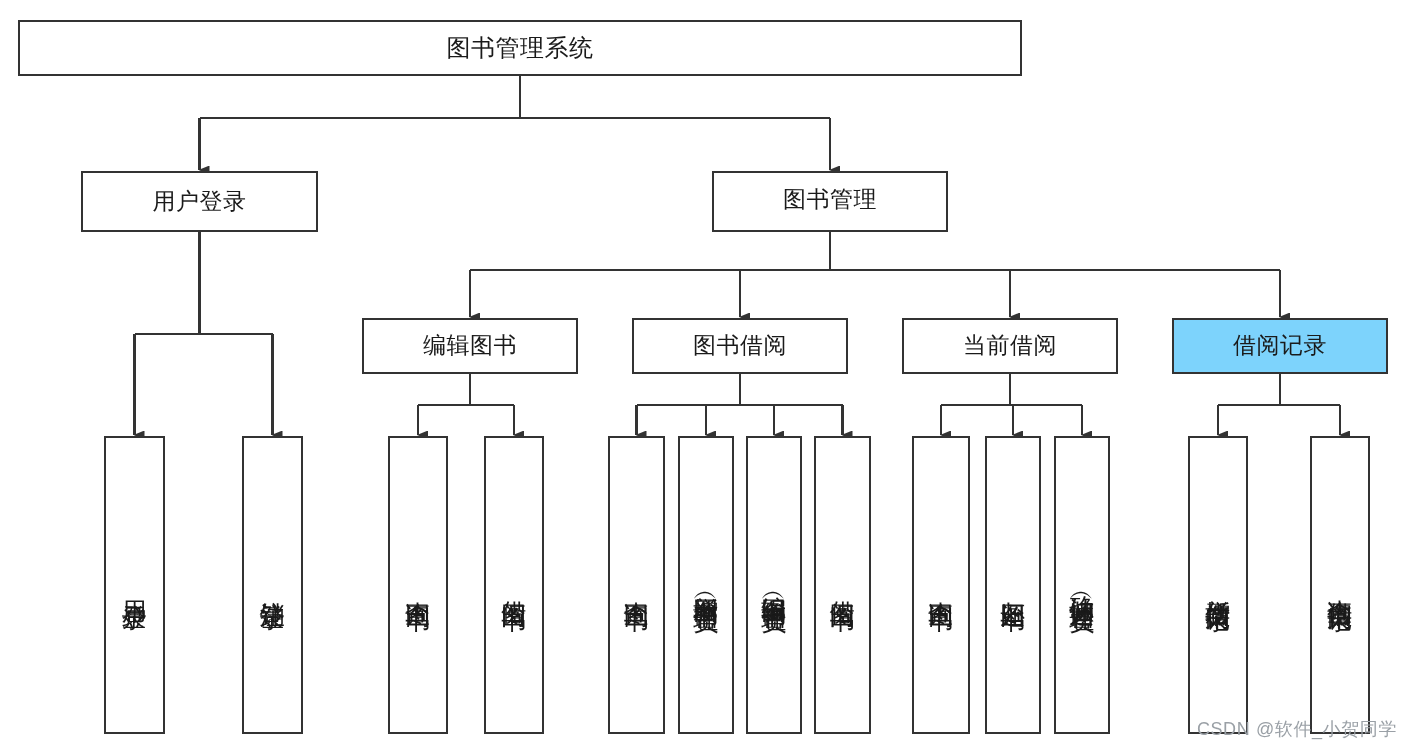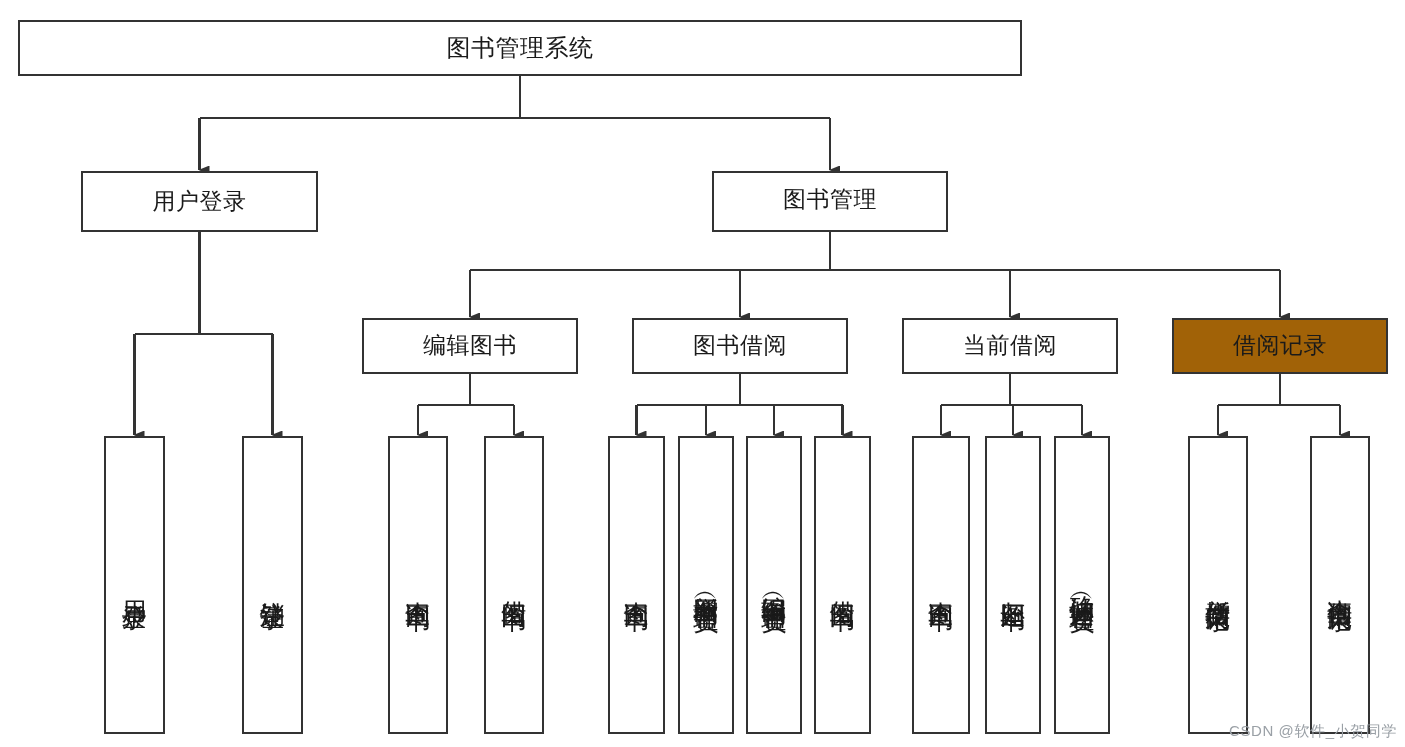--- a/index.html
+++ b/index.html
@@ -62,21 +62,21 @@
     text-orientation: upright;
     font-size: 25px;
     letter-spacing: 2px;
     line-height: 1.05;
     white-space: nowrap;
   }
   #watermark {
     position: absolute;
     right: 8px;
     bottom: 6px;
-    font-size: 15px;
+    font-size: 18px;
     color: #9aa0a6;
     letter-spacing: 0.6px;
     white-space: nowrap;
     user-select: none;
   }
 </style>
 </head>
 <body>
 
 <div id="diagram-root">
@@ -136,21 +136,21 @@
       </div>
       <div class="node horiz" style="left: 362px; top: 318px; width: 216px; height: 56px; border-color: rgb(51, 51, 51); background: rgb(255, 255, 255);">
         <span class="node-label">编辑图书</span>
       </div>
       <div class="node horiz" style="left: 632px; top: 318px; width: 216px; height: 56px; border-color: rgb(51, 51, 51); background: rgb(255, 255, 255);">
         <span class="node-label">图书借阅</span>
       </div>
       <div class="node horiz" style="left: 902px; top: 318px; width: 216px; height: 56px; border-color: rgb(51, 51, 51); background: rgb(255, 255, 255);">
         <span class="node-label">当前借阅</span>
       </div>
-      <div class="node horiz" style="left: 1172px; top: 318px; width: 216px; height: 56px; border-color: rgb(51, 51, 51); background: #a16207;">
+      <div class="node horiz" style="left: 1172px; top: 318px; width: 216px; height: 56px; border-color: rgb(51, 51, 51); background: #7dd3fc;">
         <span class="node-label">借阅记录</span>
       </div>
       <div class="node vert" style="left: 104px; top: 436px; width: 61px; height: 298px; border-color: rgb(51, 51, 51); background: rgb(255, 255, 255);">
         <span class="node-label">用户登录</span>
       </div>
       <div class="node vert" style="left: 242px; top: 436px; width: 61px; height: 298px; border-color: rgb(51, 51, 51); background: rgb(255, 255, 255);">
         <span class="node-label">注销登录</span>
       </div>
       <div class="node vert" style="left: 388px; top: 436px; width: 60px; height: 298px; border-color: rgb(51, 51, 51); background: rgb(255, 255, 255);">
         <span class="node-label">查询图书</span>

